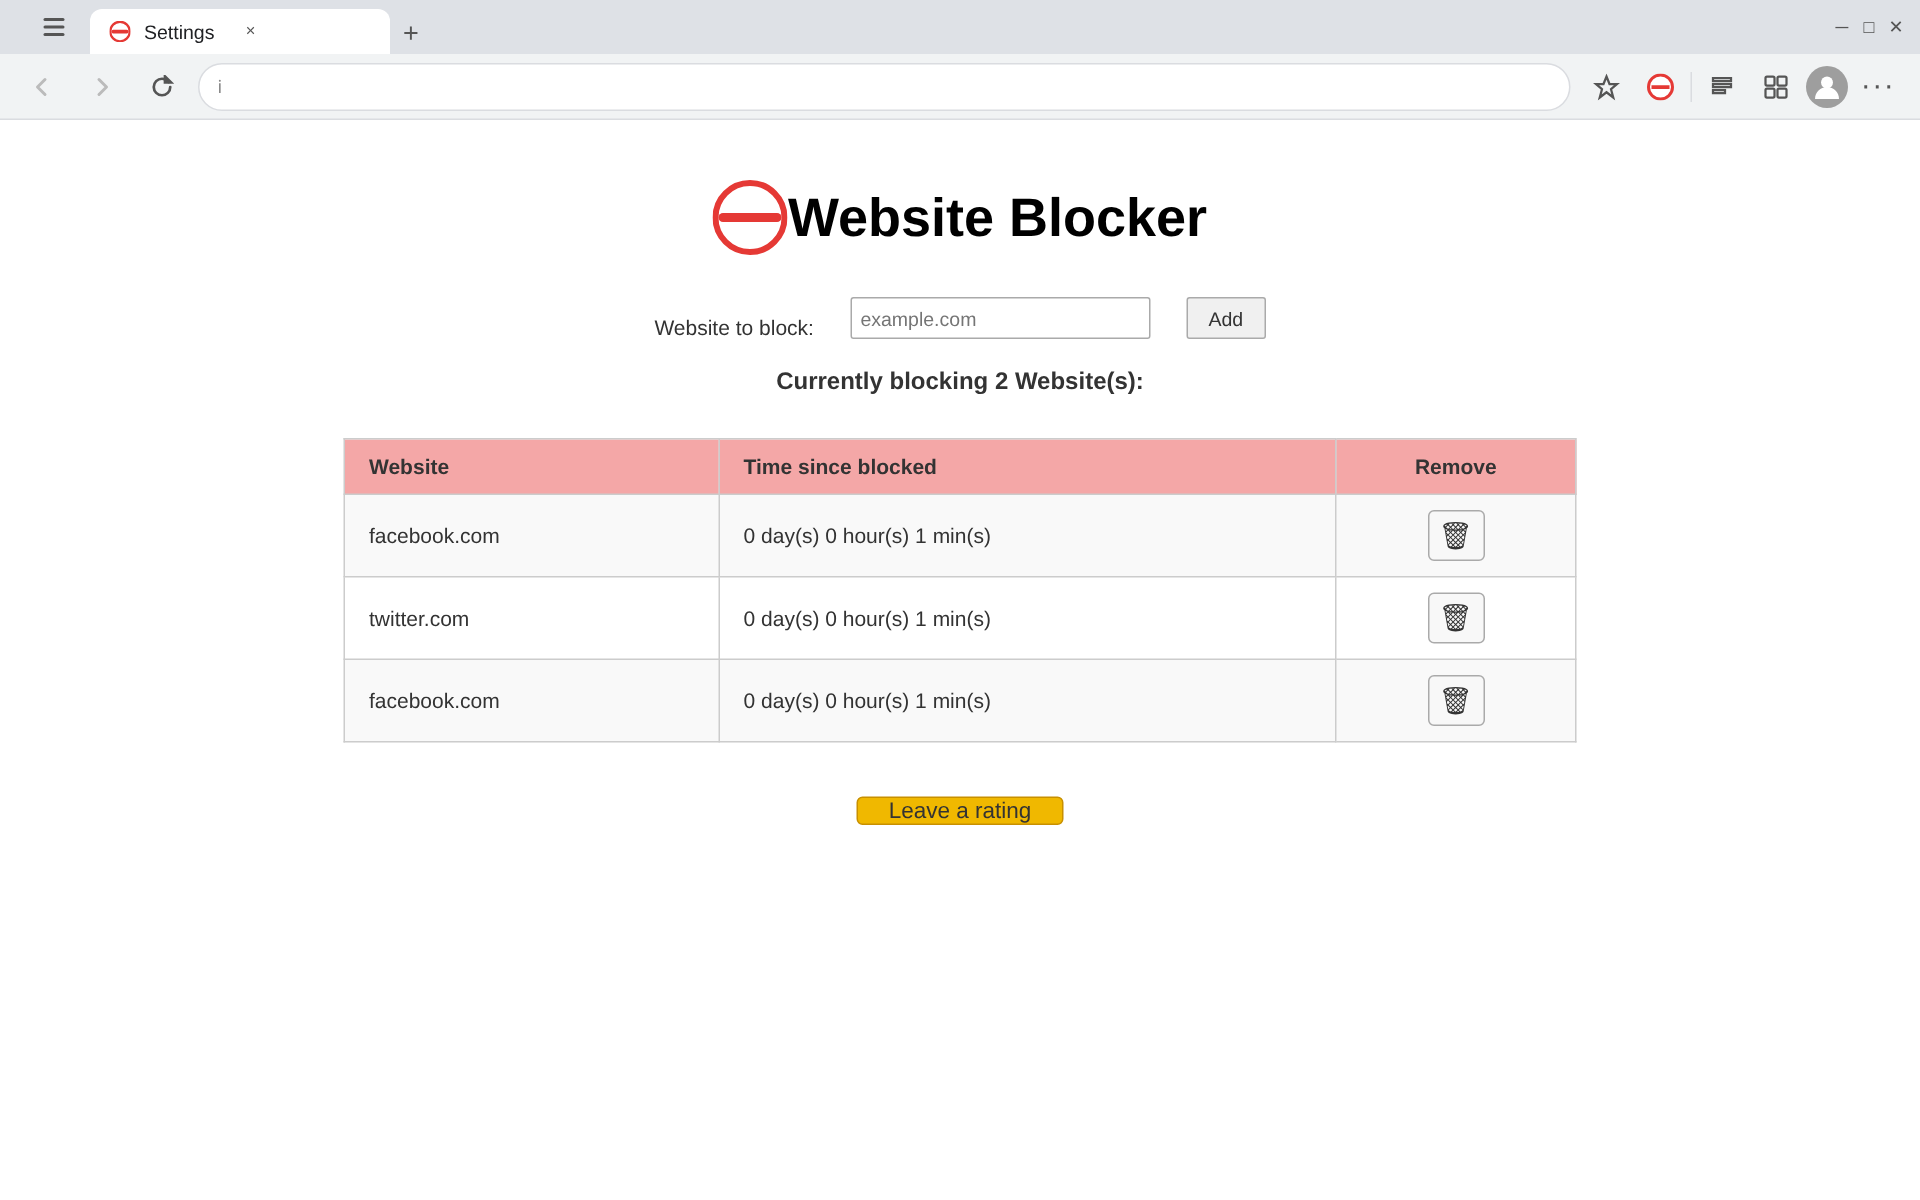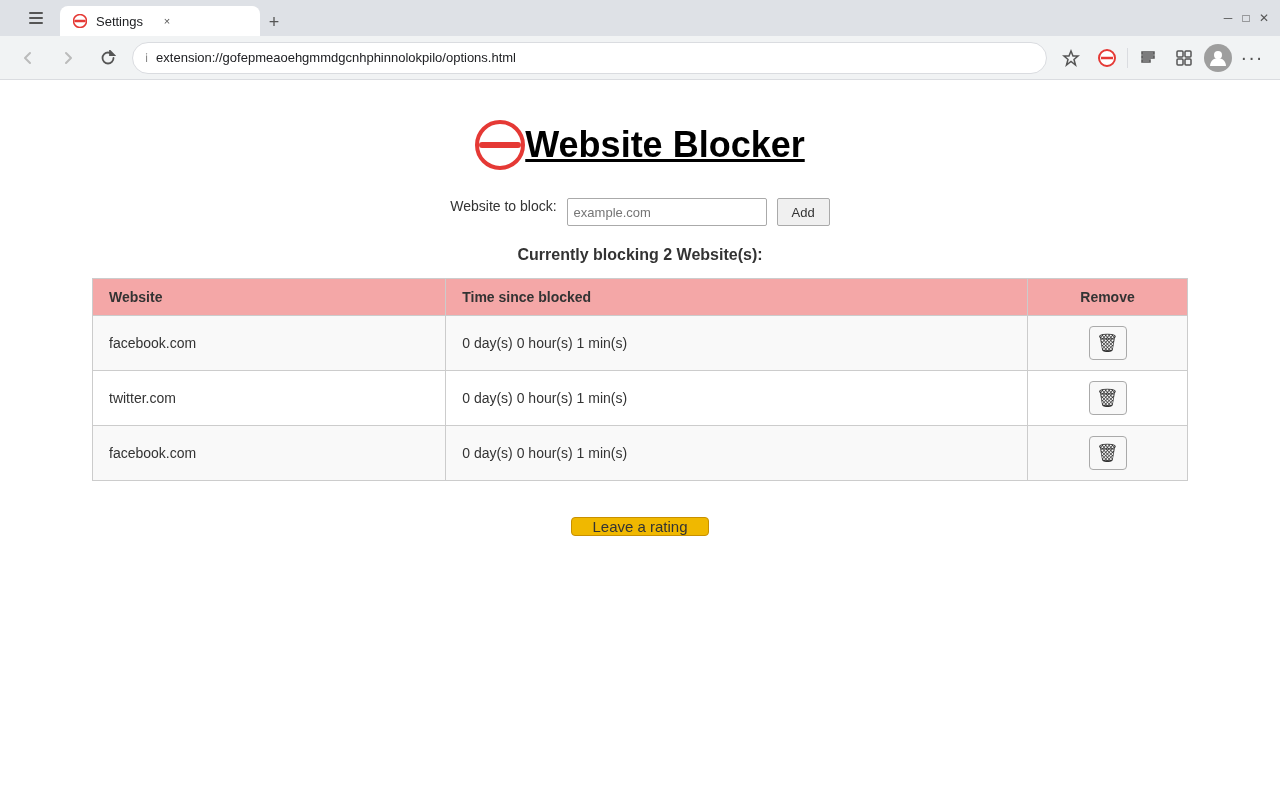--- a/index.html
+++ b/index.html
@@ -26,35 +26,35 @@
     .address-icon { color: #888; font-size: 12px; }
     .address-text { flex: 1; font-size: 13px; color: #202124; }
     .toolbar-actions { display: flex; gap: 4px; align-items: center; }
     .toolbar-icon-btn { width: 32px; height: 32px; border: none; background: transparent; cursor: pointer; display: flex; align-items: center; justify-content: center; border-radius: 50%; color: #555; font-size: 16px; }
     .divider { width: 1px; height: 20px; background: #dadce0; }
 
     
     .page-content { flex: 1; background: #fff; overflow-y: auto; display: flex; flex-direction: column; align-items: center; padding: 40px 20px; }
 
     
-    .app-header { display: flex; align-items: center; margin-bottom: 28px; text-decoration: underline; }
+    .app-header { display: flex; align-items: center; margin-bottom: 28px; }
     .block-icon { width: 50px; height: 50px; }
     .app-title { font-size: 36px; font-weight: bold; color: #000; }
 
     
-    .input-row { display: flex; align-items: flex-start; gap: 10px; margin-bottom: 20px; }
+    .input-row { display: flex; align-items: flex-end; gap: 24px; margin-bottom: 20px; }
     .input-label { font-size: 14px; color: #333; }
     .website-input { width: 200px; height: 28px; border: 1px solid #aaa; border-radius: 2px; padding: 0 6px; font-size: 13px; color: #7f1d1d; }
     .add-btn { height: 28px; padding: 0 14px; background: #f0f0f0; border: 1px solid #aaa; border-radius: 2px; font-size: 13px; cursor: pointer; color: #333; }
 
     
     .section-heading { font-size: 16px; font-weight: bold; color: #333; margin-bottom: 14px; }
 
     
-    .block-table { width: 1096px; border-collapse: collapse; border: 1px solid #ccc; }
+    .block-table { width: 822px; border-collapse: collapse; border: 1px solid #ccc; margin-top: 14px; }
     .table-header { background: #f4a7a7; }
     .table-header th { padding: 10px 16px; text-align: left; font-size: 14px; font-weight: bold; color: #333; border: 1px solid #ccc; }
     .table-header th.remove-col { text-align: center; width: 160px; }
     .table-row td { padding: 10px 16px; font-size: 14px; color: #333; border: 1px solid #ccc; }
     .table-row:nth-child(odd) { background: #f9f9f9; }
     .table-row:nth-child(even) { background: #fff; }
     .remove-cell { text-align: center; }
     .remove-btn { width: 38px; height: 34px; border: 1px solid #aaa; background: #f8f8f8; border-radius: 4px; cursor: pointer; display: inline-flex; align-items: center; justify-content: center; }
     .trash-icon { font-size: 18px; color: #333; }
 
@@ -119,21 +119,20 @@
     <button class="nav-btn">
       <svg width="16" height="16" viewBox="0 0 16 16" fill="none" stroke="#555" stroke-width="1.8">
           <path d="M13.5 8A5.5 5.5 0 1 1 8 2.5c1.8 0 3.4.87 4.4 2.2" stroke-linecap="round"></path>
           <polyline points="10,1 13.5,4.5 10,4.5" fill="#555" stroke="none"></polyline>
           <polygon points="10,1 14,5 10,5" fill="#555"></polygon>
         </svg>
     </button>
 
     <div class="address-bar">
       <span class="address-icon">ℹ</span>
-      <span class="address-text">extension://gofepmeaoehgmmdgcnhphinnolokpilo/options.html</span>
     </div>
 
     <div class="toolbar-actions">
       <button class="toolbar-icon-btn">
         <svg width="18" height="18" viewBox="0 0 18 18" fill="none" stroke="#555" stroke-width="1.5">
             <polygon points="9,2 11,7 16,7 12,10.5 13.5,16 9,12.5 4.5,16 6,10.5 2,7 7,7"></polygon>
           </svg>
       </button>
       <button class="toolbar-icon-btn">
         <svg width="18" height="18" viewBox="0 0 18 18">

